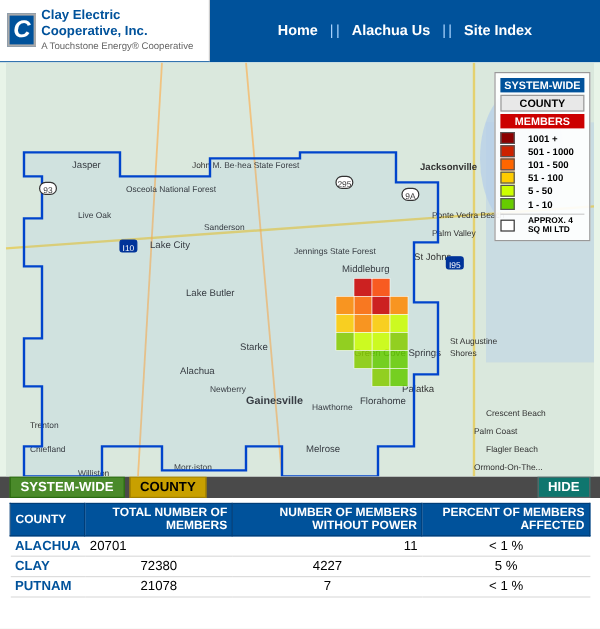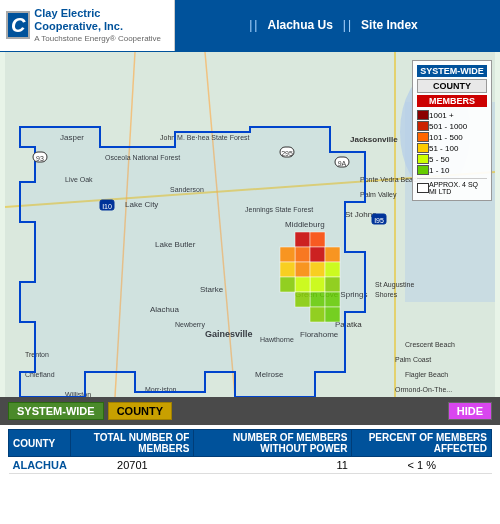--- a/index.html
+++ b/index.html
@@ -125,22 +125,23 @@
       color: #fff;
       text-align: center;
       font-weight: bold;
       font-size: 9px;
       padding: 1px 2px;
       margin-bottom: 3px;
     }
     .legend-row {
       display: flex;
       align-items: center;
-      gap: 0;
+      gap: 11px;
       margin-bottom: 1px;
+      font-weight: bold;
     }
     .legend-box {
       width: 12px;
       height: 10px;
       border: 1px solid #555;
       flex-shrink: 0;
     }
     .legend-label {
       font-size: 8px;
       color: #000;
@@ -166,21 +167,21 @@
     .tb-btn-green {
       background: #4a8a2a;
       border-color: #2a6a10;
     }
     .tb-btn-yellow {
       background: #c8a000;
       border-color: #a08000;
       color: #000;
     }
     .tb-btn-hide {
-      background: #d946ef;
+      background: #0f766e;
       border-color: #666;
       margin-left: auto;
     }
 
     
     #data-table-area {
       background: #fff;
       padding: 4px 8px 4px 8px;
       flex: 1;
     }
@@ -223,20 +224,21 @@
   <div id="logo-area">
     <div class="logo-top">
       <div class="logo-c">C</div>
       <div>
         <div class="logo-title">Clay Electric Cooperative, Inc.</div>
         <div class="logo-subtitle">A Touchstone Energy® Cooperative</div>
       </div>
     </div>
   </div>
   <div id="nav-bar">
+    <span class="nav-item">Home</span>
     <span class="nav-divider">|</span>
     <span class="nav-divider">|</span>
     <span class="nav-item">Alachua Us</span>
     <span class="nav-divider">|</span>
     <span class="nav-divider">|</span>
     <span class="nav-item">Site Index</span>
   </div>
 </div>
 
 <div id="map-container">
@@ -383,20 +385,32 @@
         <tr>
           <th class="col-header col-header-left">COUNTY</th>
           <th class="col-header">TOTAL NUMBER OF MEMBERS</th>
           <th class="col-header">NUMBER OF MEMBERS WITHOUT POWER</th>
           <th class="col-header">PERCENT OF MEMBERS AFFECTED</th>
         </tr>
       </thead>
       <tbody id="table-body">
       <tr class="data-row">
     <td class="county-name">ALACHUA</td>
-    <td style="text-align:center;margin-top:37px;">20701</td>
+    <td style="margin-top:37px;">20701</td>
     <td style="text-align:right;">11</td>
+    <td style="text-align:center;">&lt; 1 %</td>
+  </tr>
+          <tr class="data-row">
+    <td class="county-name">CLAY</td>
+    <td style="text-align:center;">72380</td>
+    <td style="text-align:center;">4227</td>
+    <td style="text-align:center;">5 %</td>
+  </tr>
+          <tr class="data-row">
+    <td class="county-name">PUTNAM</td>
+    <td style="text-align:center;">21078</td>
+    <td style="text-align:center;">7</td>
     <td style="text-align:center;">&lt; 1 %</td>
   </tr>
         </tbody>
     </table>
   </div>
 </div>
 
 </body></html>

